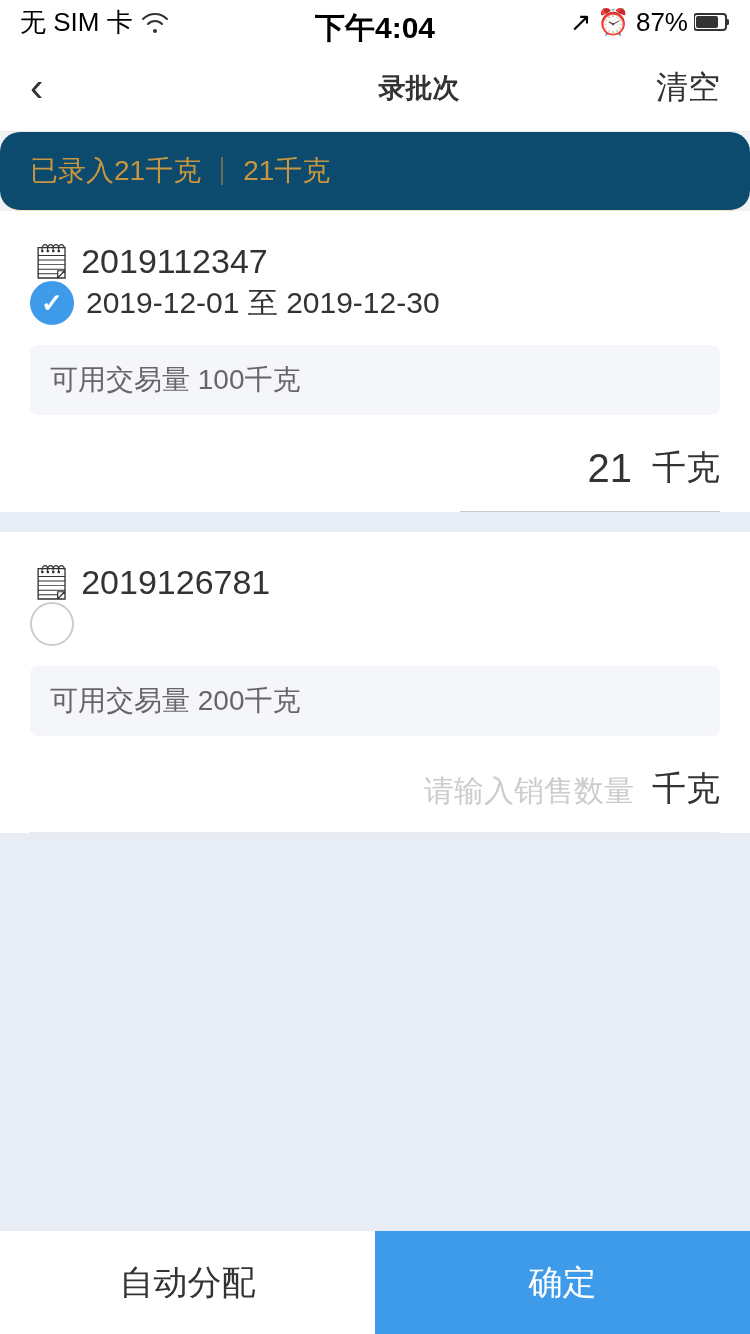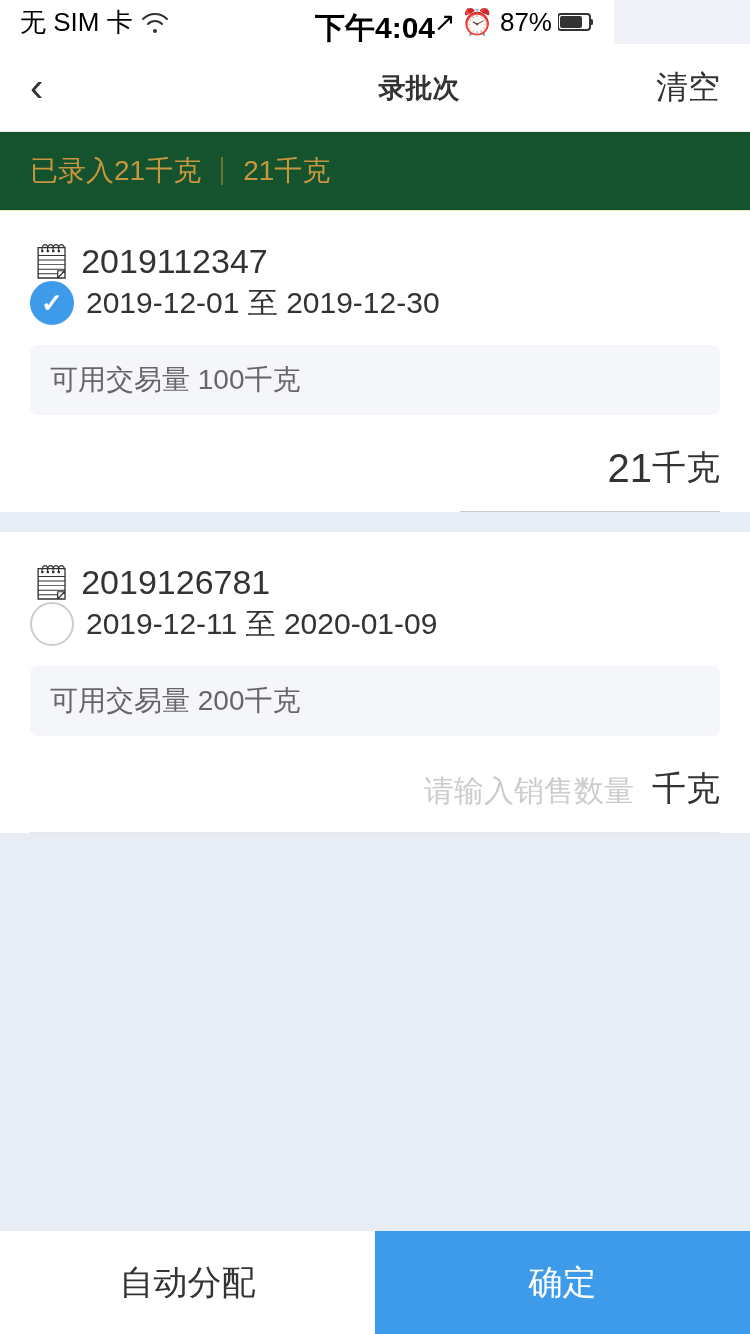--- a/index.html
+++ b/index.html
@@ -8,21 +8,21 @@
       width: 750px;
       min-height: 1334px;
       font-family: -apple-system, "PingFang SC", "Helvetica Neue", sans-serif;
       background: #f0f2f7;
       position: relative;
       overflow-x: hidden;
     }
 
     
     .status-bar {
-      width: 614px;
+      width: 750px;
       height: 44px;
       background: #fff;
       display: flex;
       align-items: center;
       justify-content: space-between;
       padding: 0 20px;
       font-size: 28px;
       font-weight: 500;
     }
     .status-left {
@@ -73,26 +73,27 @@
     }
     .nav-clear {
       font-size: 32px;
       color: #333;
       cursor: pointer;
     }
 
     
     .info-banner {
       width: 750px;
-      background: #14532d;
+      background: #0c4a6e;
       padding: 20px 30px;
       display: flex;
       align-items: center;
       gap: 20px;
       border-bottom: 1px solid #f5e6b8;
+      border-radius: 20px;
     }
     .info-banner-text {
       font-size: 28px;
       color: #c8963e;
     }
     .info-banner-divider {
       width: 2px;
       height: 28px;
       background: #c8963e;
       opacity: 0.5;
@@ -152,20 +153,21 @@
       padding: 16px 20px;
       font-size: 28px;
       color: #666;
       margin-bottom: 0;
     }
     .batch-quantity-row {
       display: flex;
       align-items: center;
       justify-content: flex-end;
       padding: 20px 0;
+      gap: 20px;
     }
     .batch-quantity-value {
       font-size: 40px;
       color: #333;
       font-weight: 400;
     }
     .batch-quantity-unit {
       font-size: 34px;
       color: #333;
     }
@@ -318,21 +320,20 @@
   <div class="separator-block"></div>
 
   <div class="batch-item">
     <div class="batch-item-inner">
       <div class="batch-id">
         <span>🗒</span>
         <span>2019126781</span>
       </div>
       <div class="batch-date-row">
         <div class="batch-checkbox"></div>
-        <span class="batch-date">2019-12-11 至 2020-01-09</span>
       </div>
       <div class="batch-available">可用交易量 200千克</div>
     </div>
     <div class="quantity-input-row">
       <input type="text" class="quantity-input" value="" placeholder="请输入销售数量" style="">
       <span class="quantity-unit">千克</span>
     </div>
   </div>
 
   <div class="bottom-spacer"></div>

